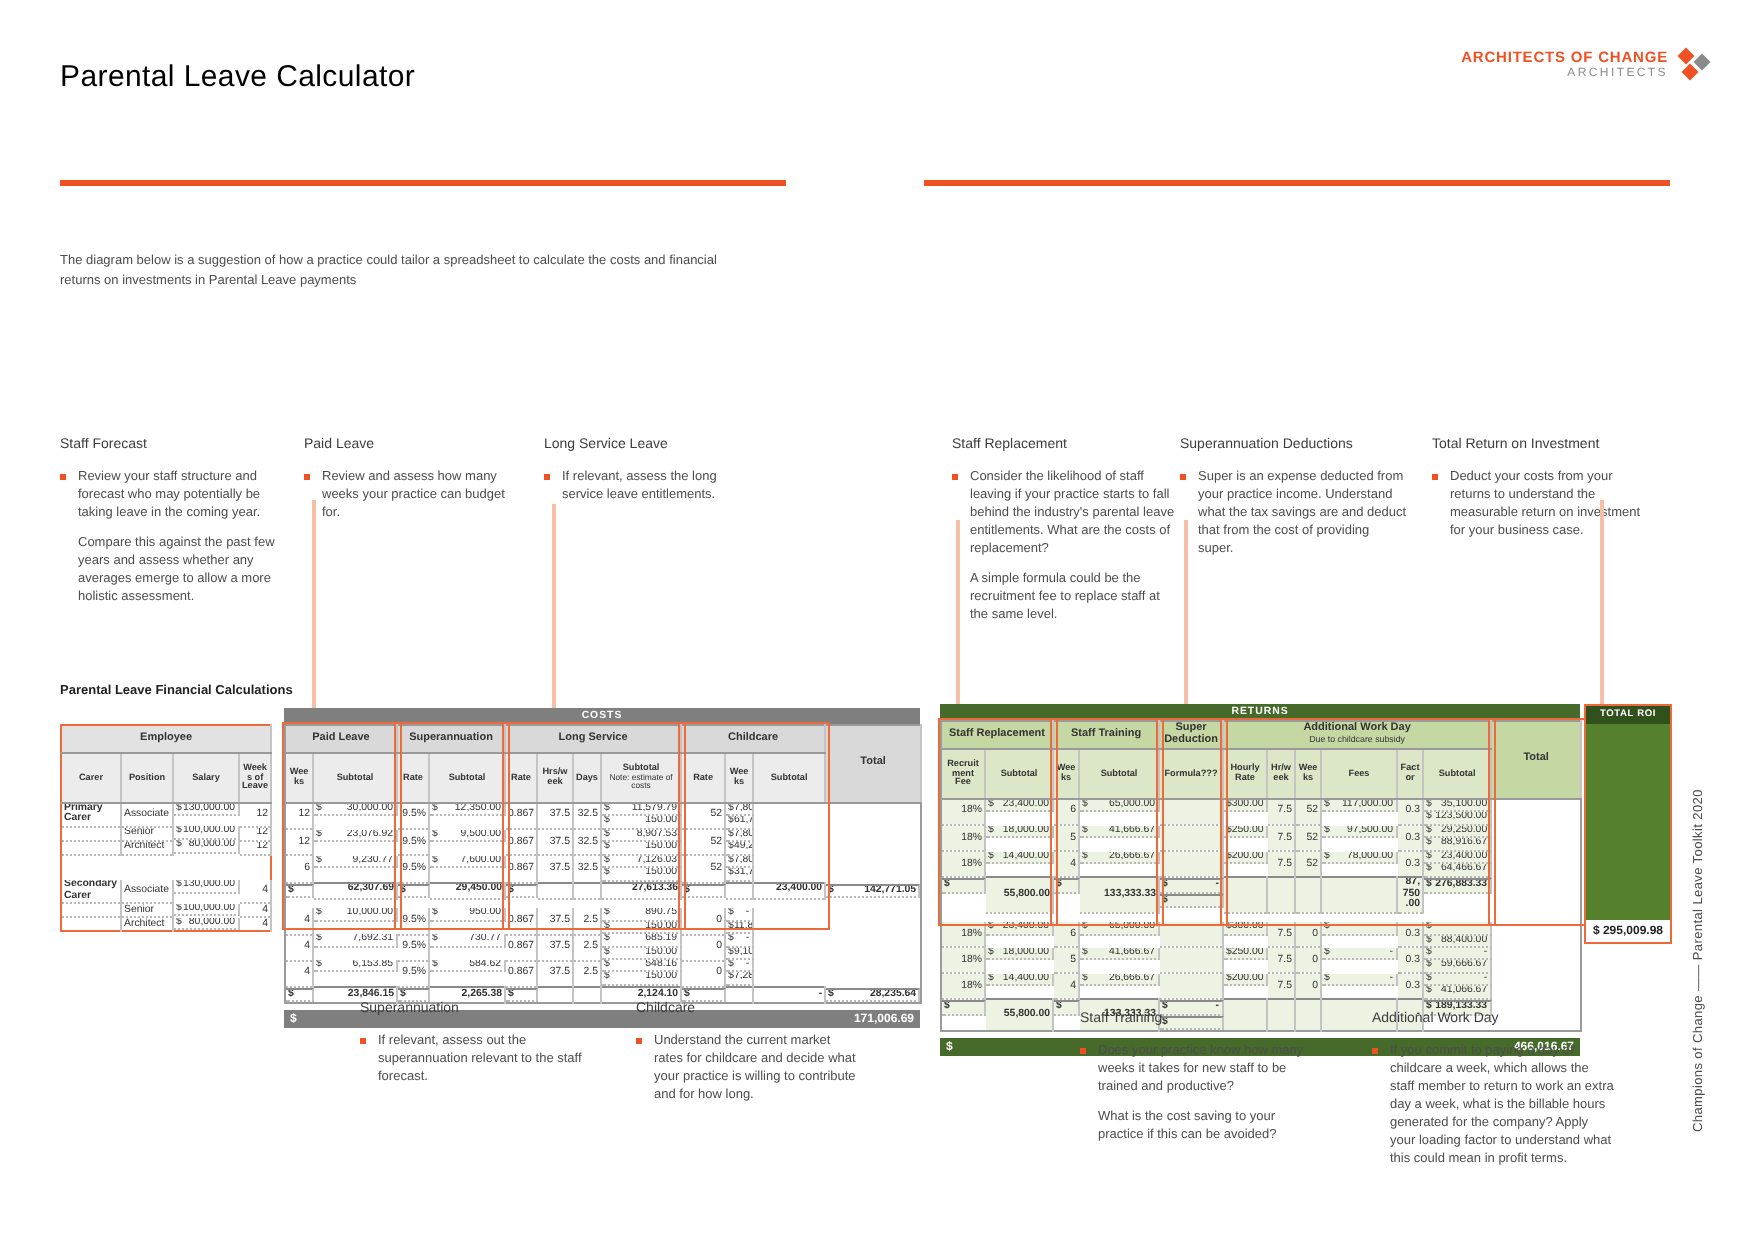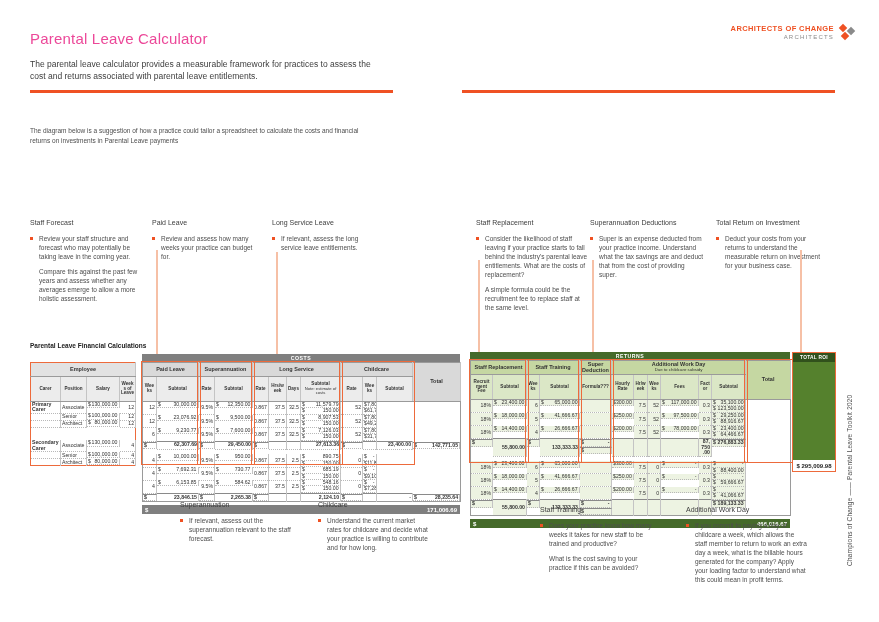--- a/index.html
+++ b/index.html
@@ -1,20 +1,20 @@
 <!DOCTYPE html>
 <html><head>
 <meta charset="utf-8">
 <style>
   html,body{margin:0;padding:0;background:#e9e9e9;}
   .page{position:relative;width:879px;height:622px;background:#ffffff;overflow:hidden;
         font-family:"Liberation Sans", sans-serif;color:#444;}
 
   
-  .title{position:absolute;left:30px;top:30px;font-size:15px;color:#ec4899;letter-spacing:.2px;}
+  .title{position:absolute;left:30px;top:30px;font-size:15px;color:#000000;letter-spacing:.2px;}
   .subtitle{position:absolute;left:30px;top:58px;width:345px;font-size:8.5px;line-height:1.45;color:#3d3d3d;}
   .rule{position:absolute;top:90px;height:3px;background:#EF5123;}
   .rule.l{left:30px;width:363px;}
   .rule.r{left:462px;width:373px;}
   .intro{position:absolute;left:30px;top:126px;width:330px;font-size:6.5px;line-height:1.5;color:#4d4d4d;}
 
   
   .logo{position:absolute;left:660px;top:24px;width:196px;display:flex;justify-content:flex-end;align-items:flex-start;}
   .logo-txt{text-align:right;margin-right:5px;}
   .logo-1{font-size:7.5px;font-weight:bold;color:#EF5123;letter-spacing:.4px;}
@@ -93,21 +93,20 @@
   
   .sidebar{position:absolute;left:846px;top:356px;height:210px;width:12px;
            writing-mode:vertical-rl;transform:rotate(180deg);font-size:6.5px;color:#4d4d4d;letter-spacing:.2px;}
 </style>
 </head>
 <body>
 
 <div class="page">
 
   <div class="title">Parental Leave Calculator</div>
-  <div class="subtitle">The parental leave calculator provides a measurable framework for practices to assess the cost and returns associated with parental leave entitlements.</div>
   <div class="rule l"></div>
   <div class="rule r"></div>
   <div class="logo">
     <div class="logo-txt">
       <div class="logo-1">ARCHITECTS OF CHANGE</div>
       <div class="logo-2">ARCHITECTS</div>
     </div>
     <div class="dmd">
         <i class="d1"></i>
         <i class="d2"></i>

